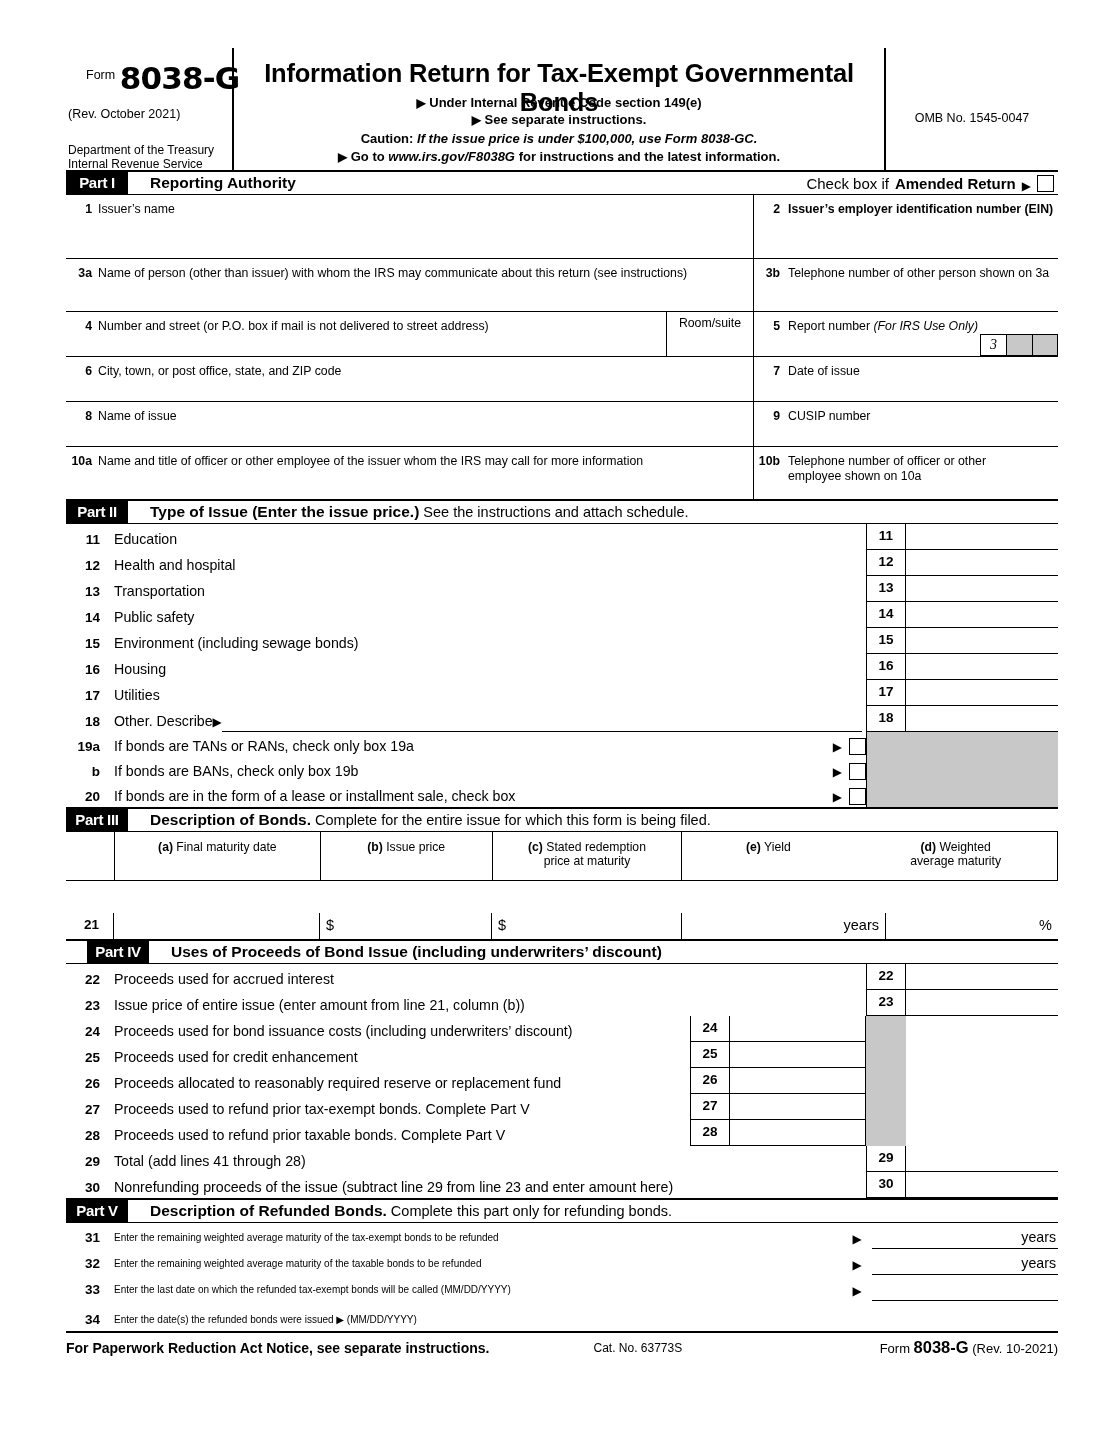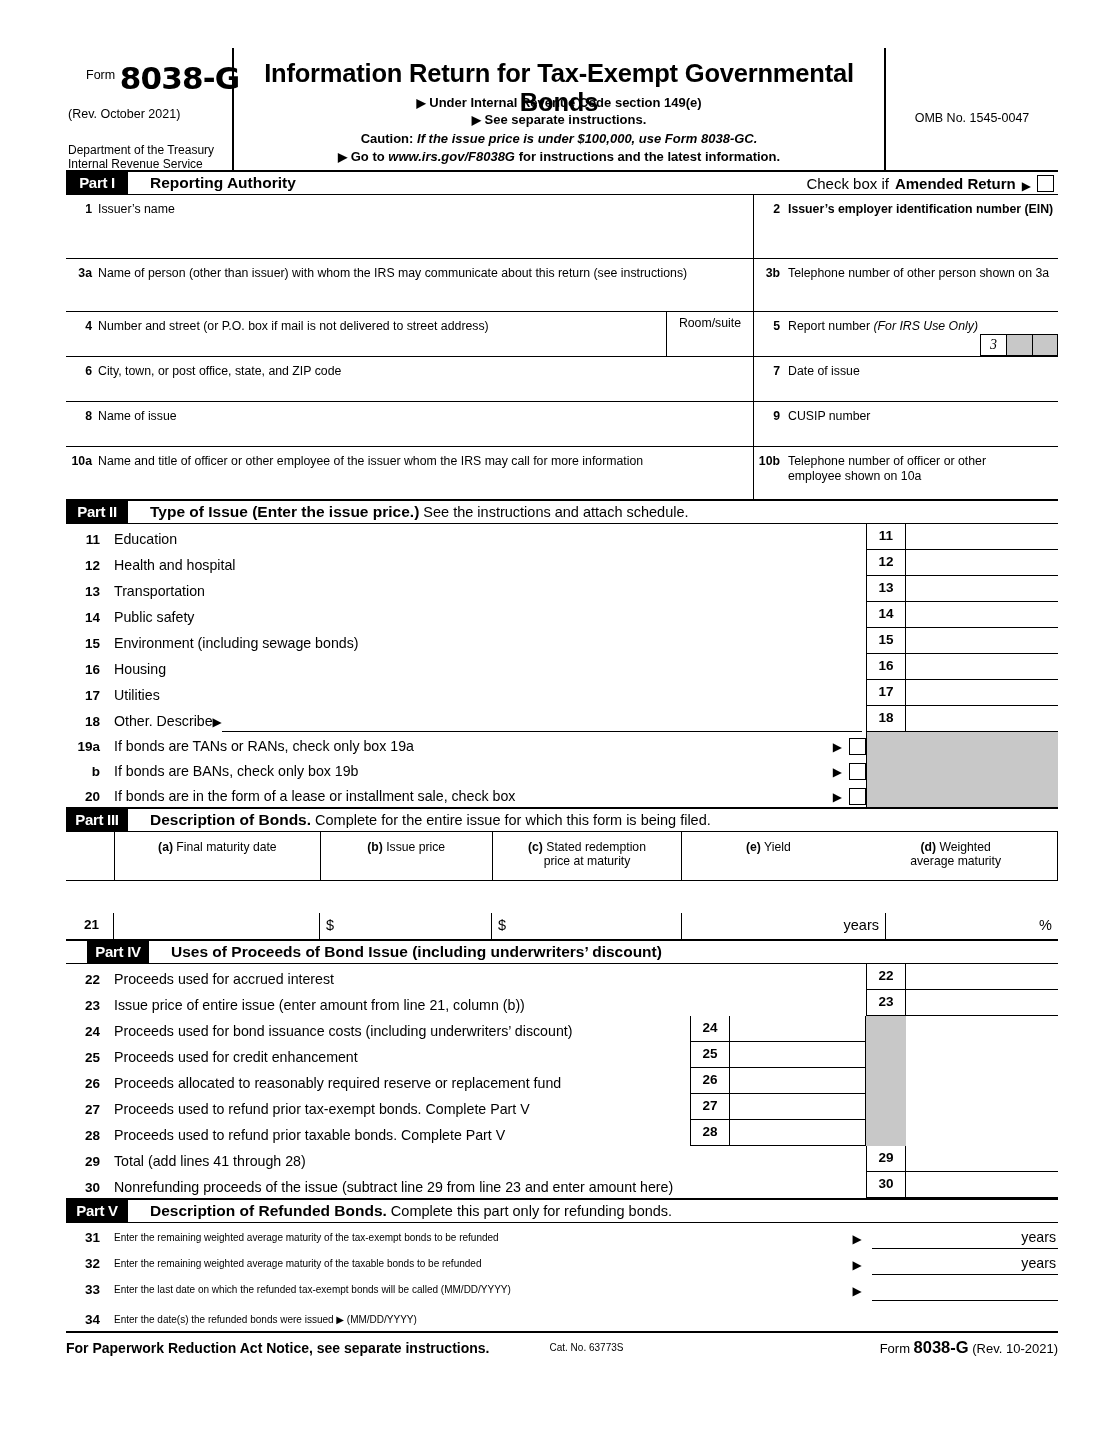--- a/index.html
+++ b/index.html
@@ -107,21 +107,21 @@
   .p5ln{display:flex;align-items:flex-end;height:26px;}
   .p5ln .no{width:48px;text-align:right;padding-right:14px;font-weight:bold;font-size:13.5px;box-sizing:border-box;line-height:22px;}
   .p5ln .txt{font-size:10px;line-height:22px;white-space:nowrap;}
   .p5rule{width:186px;border-bottom:1.2px solid #000;height:20px;box-sizing:border-box;position:relative;}
   .yrs{font-size:14.2px;line-height:20px;position:absolute;right:2px;bottom:1px;}
   .arrowcell{width:30px;text-align:center;font-size:12px;line-height:20px;}
 
   
   .footer{display:flex;align-items:center;border-top:2.5px solid #000;padding-top:5px;}
   .fl{font-size:14px;font-weight:bold;}
-  .fc{margin-left:60px;font-size:10px;}
+  .fc{margin-left:104px;font-size:12px;}
   .fr{margin-left:auto;font-size:13px;white-space:nowrap;}
   .fr .fbig{font-size:16.5px;font-weight:bold;}
 </style>
 </head>
 <body>
 
 <div class="page">
   <div class="form">
 
     <div class="hdr">

